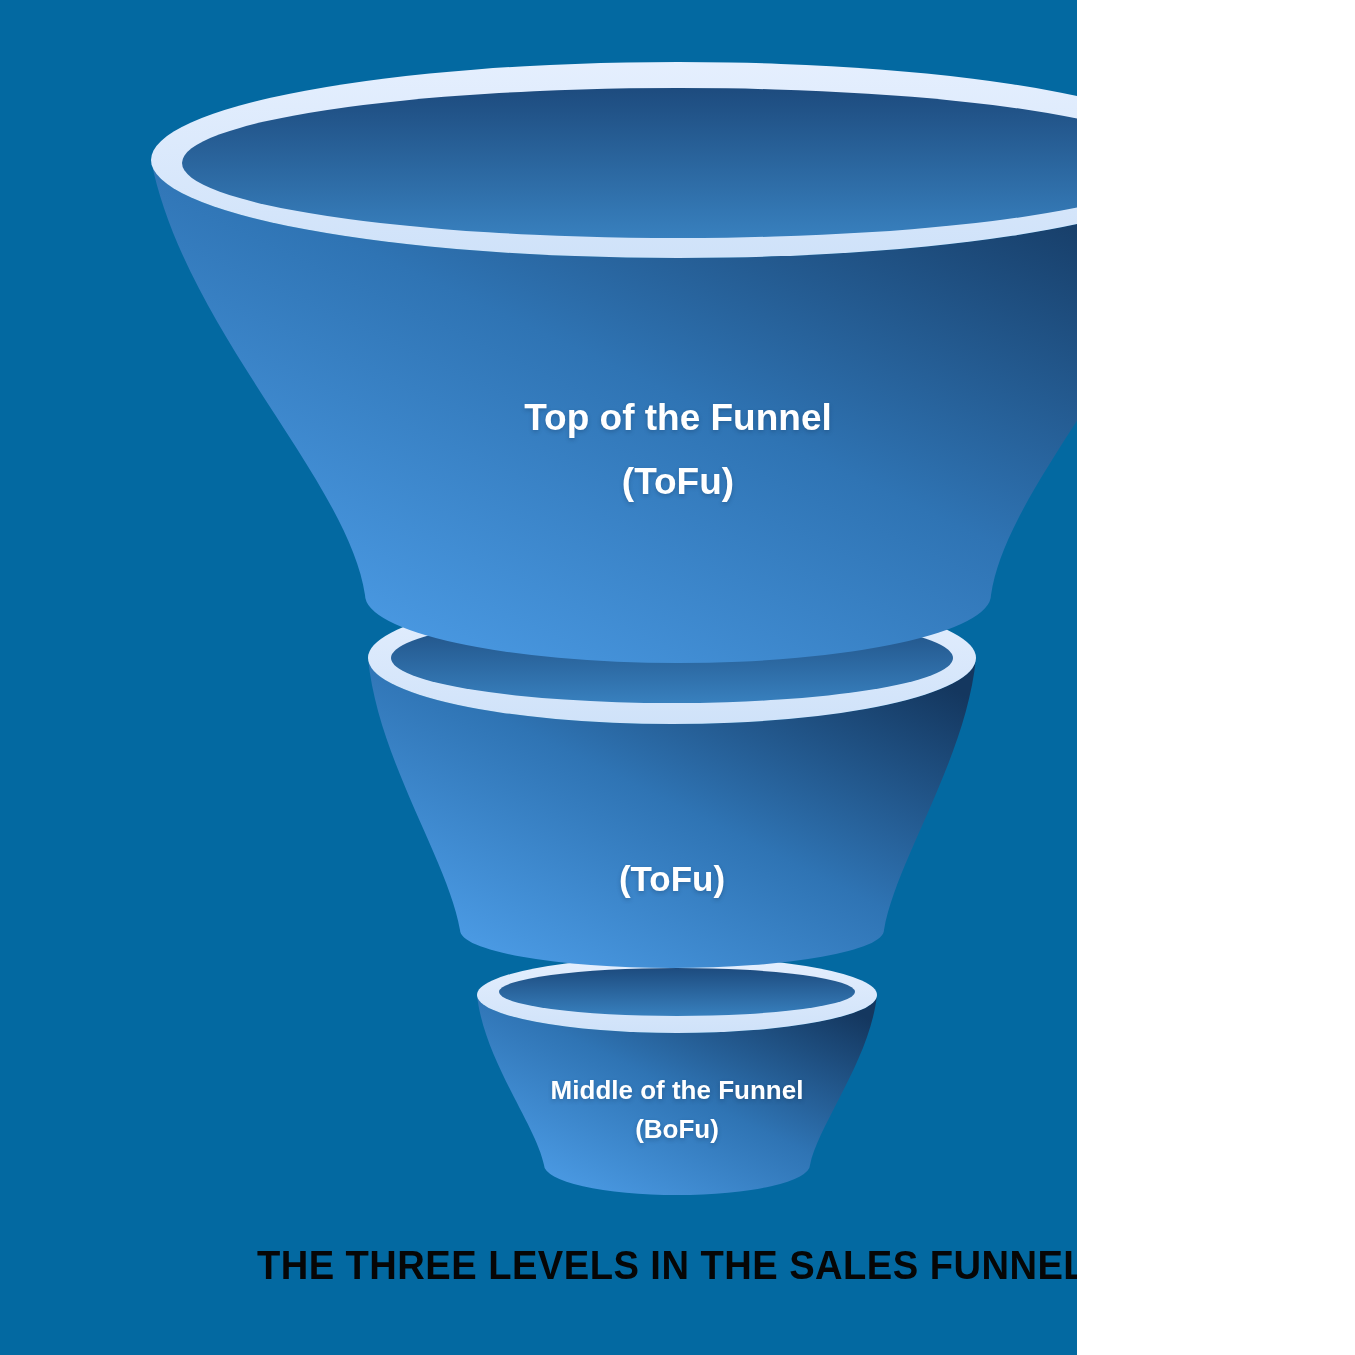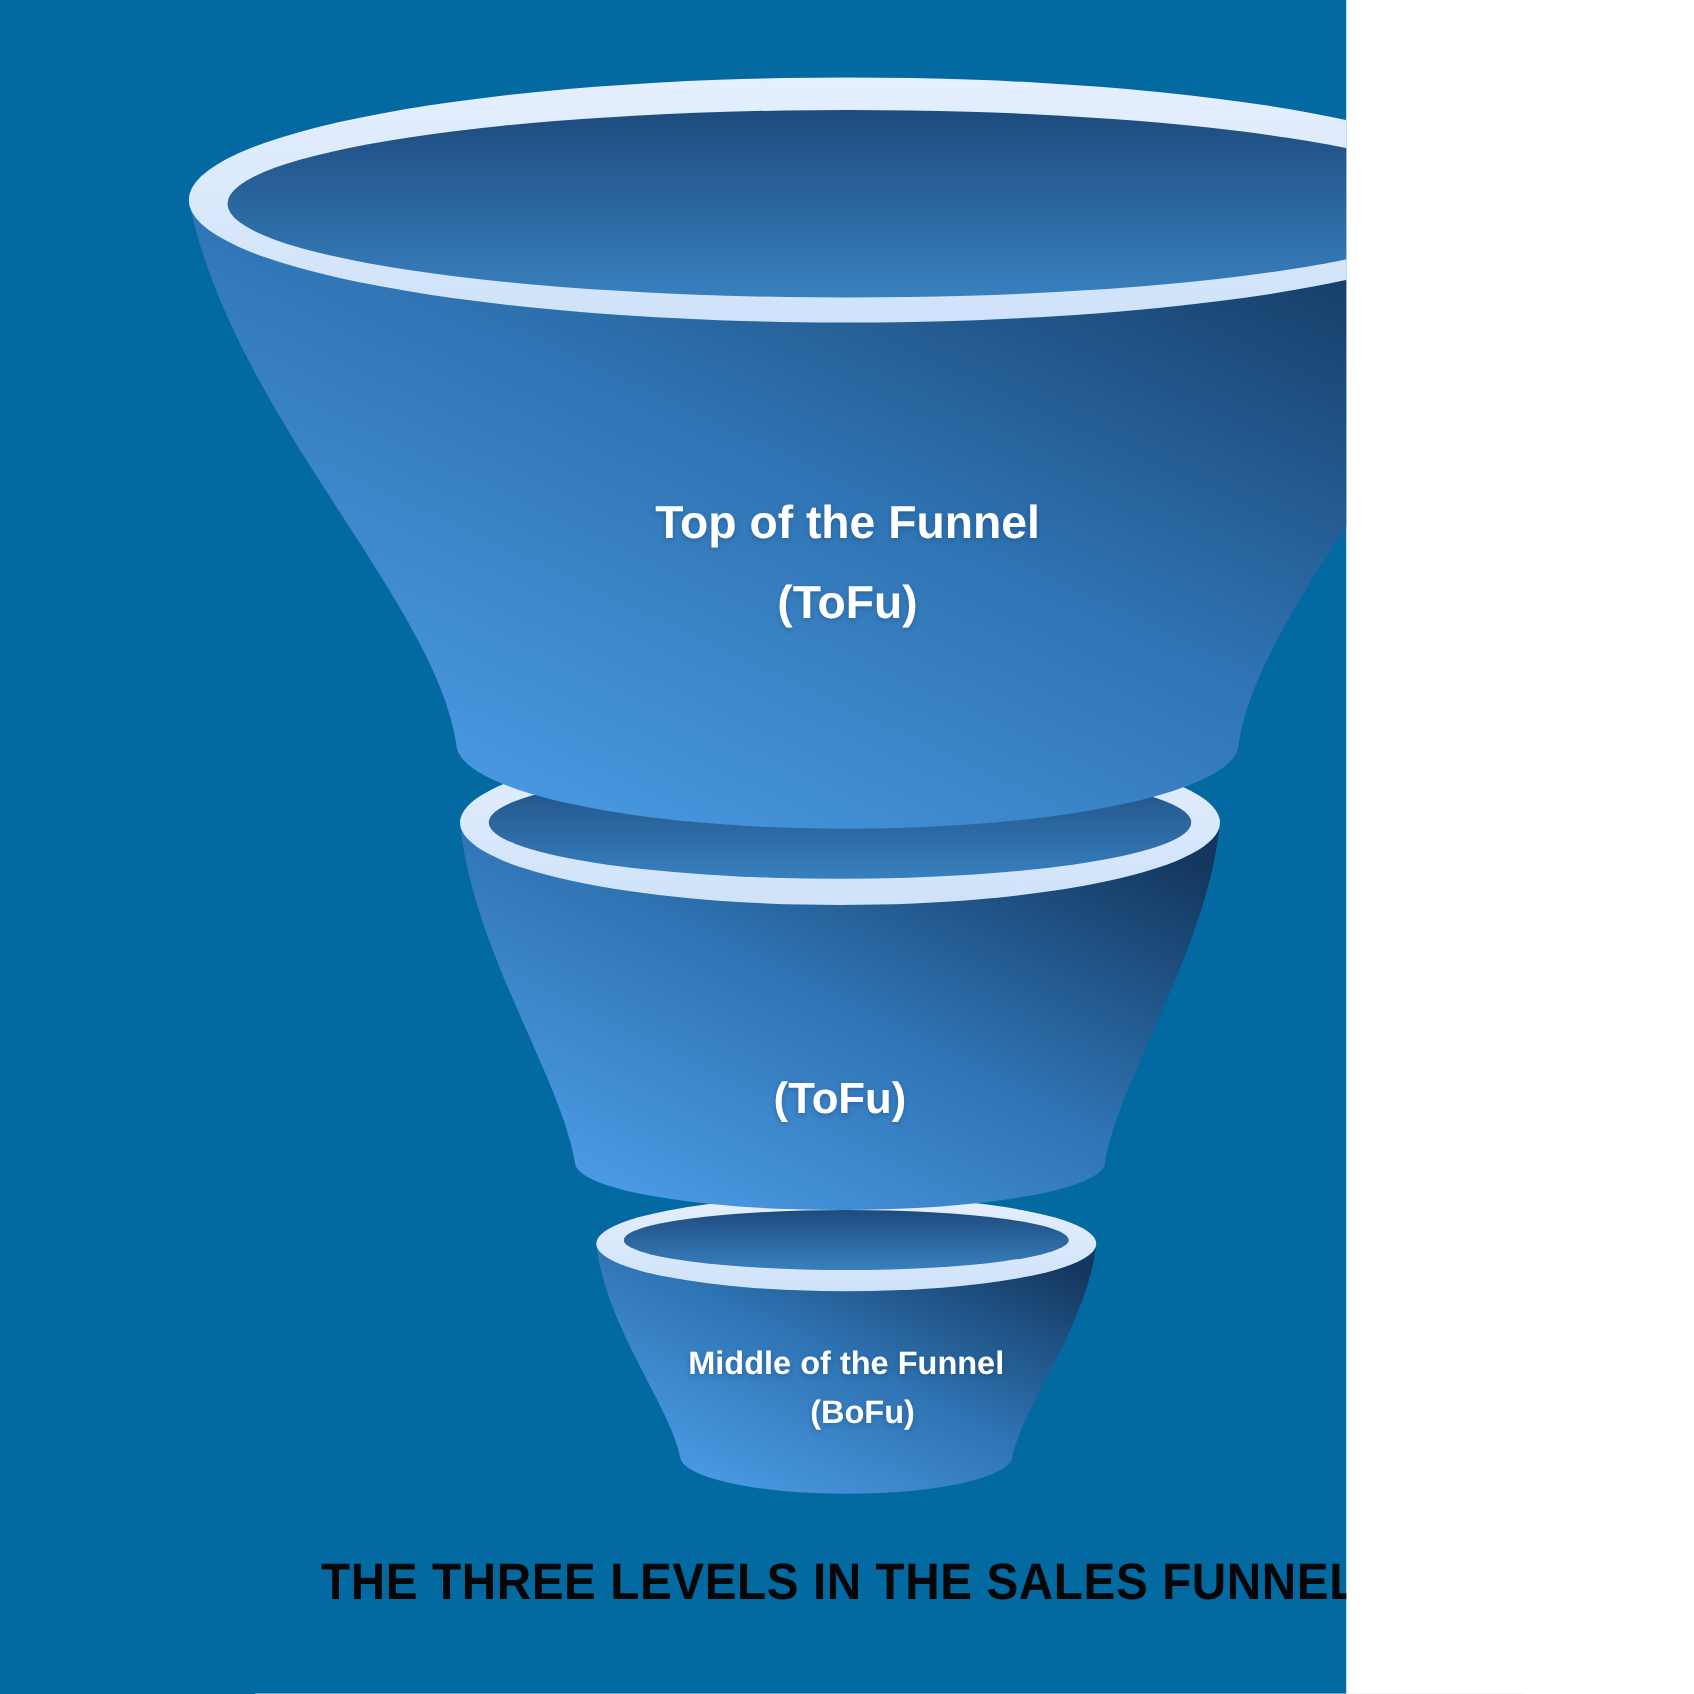--- a/index.html
+++ b/index.html
@@ -20,21 +20,21 @@
     white-space: nowrap;
     text-align: center;
     text-shadow: 0 2px 4px rgba(16, 42, 74, 0.28);
     line-height: 1;
   }
   .tofu-l1 { left: 678px; top: 399px;  font-size: 37px; }
   .tofu-l2 { left: 678px; top: 463px;  font-size: 37px; }
   .mofu-l1 { left: 672px; top: 808px;  font-size: 35px; }
   .mofu-l2 { left: 672px; top: 861px;  font-size: 35px; }
   .bofu-l1 { left: 677px; top: 1077px; font-size: 26px; }
-  .bofu-l2 { left: 677px; top: 1116px; font-size: 26px; margin-left: 13px; }
+  .bofu-l2 { left: 677px; top: 1116px; font-size: 26px; }
   .caption {
     position: absolute;
     left: 672px;
     top: 1242px;
     transform: translateX(-50%) scaleX(0.93);
     transform-origin: center;
     color: #060606;
     font-size: 41px;
     font-weight: 700;
     letter-spacing: 0.5px;

